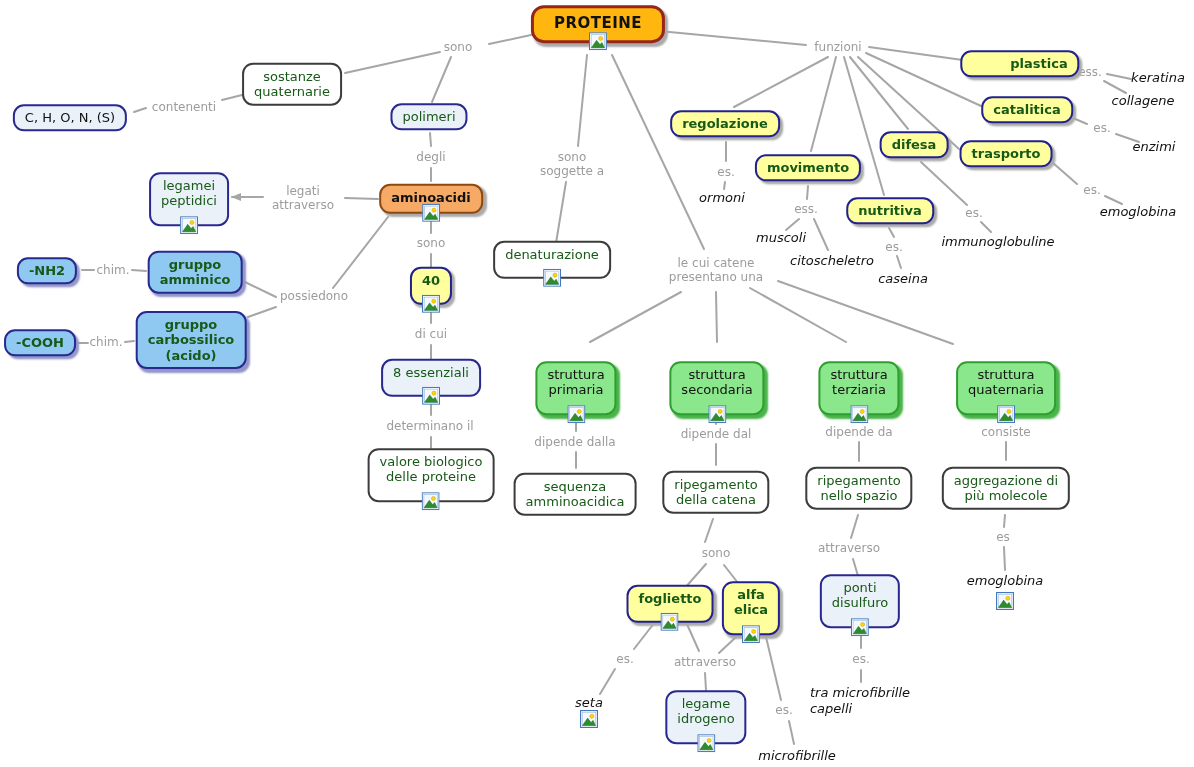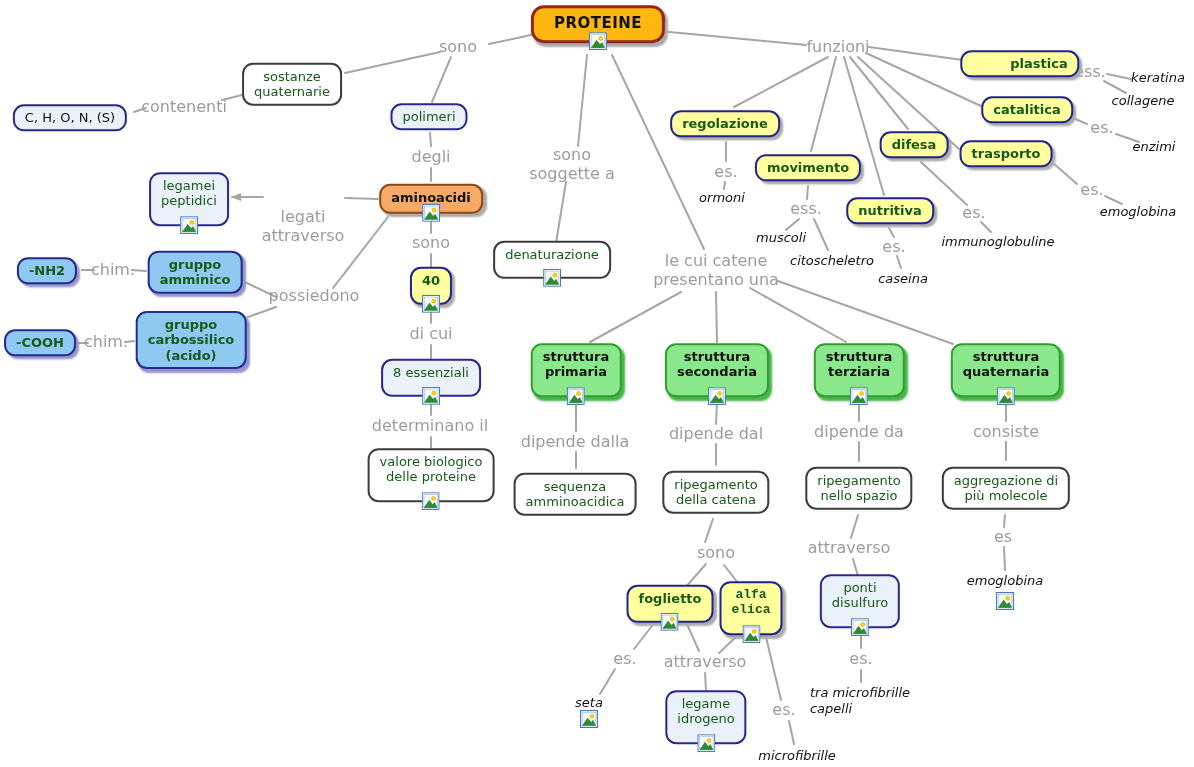--- a/index.html
+++ b/index.html
@@ -28,22 +28,23 @@
     background:var(--orange-fill); border-color:var(--orange-border);
     font-weight:bold; color:var(--text-black);
     box-shadow:3px 3px 2px var(--shadow-gray);
   }
   .t-yellow {
     background:var(--yellow-fill); border-color:var(--yellow-border);
     font-weight:bold; box-shadow:3px 3px 2px var(--shadow-gray);
   }
   .t-green {
     background:var(--green-fill); border-color:var(--green-border);
-    font-weight:bold; color:var(--text-black);
+    font-weight:normal; color:var(--text-black);
     box-shadow:3px 3px 2px var(--green-shadow);
+    margin-top:18px;
   }
   .t-blue {
     background:var(--blue-fill); border-color:var(--blue-border);
     font-weight:bold; box-shadow:3px 3px 2px var(--blue-shadow);
   }
   .t-lightblue { background:var(--lightblue-fill); border-color:var(--lightblue-border); }
   .t-white { background:var(--white-fill); border-color:var(--white-border); }
   .txt-black { color:var(--text-black); }
 
   .has-icon { padding-bottom:15px; }
@@ -52,21 +53,21 @@
   .res-icon {
     position:absolute; left:50%; bottom:-10px; transform:translateX(-50%);
     width:18px; height:18px; display:block; z-index:4;
   }
   .res-icon svg { display:block; width:18px; height:18px; }
   .standalone-icon { position:absolute; transform:translate(-50%,-50%); width:18px; height:18px; z-index:4; }
   .standalone-icon svg { display:block; width:18px; height:18px; }
 
   .link-label {
     position:absolute; transform:translate(-50%,-50%);
-    color:var(--link-text); font-size:16px; line-height:1.2;
+    color:var(--link-text); font-size:12px; line-height:1.2;
     text-align:center; white-space:pre-line; z-index:2;
   }
   .example-label {
     position:absolute; transform:translate(-50%,-50%);
     color:var(--example-text); font-size:13px; font-style:italic;
     line-height:1.25; text-align:left; white-space:pre-line; z-index:2;
   }
 </style>
 </head>
 <body>
@@ -256,21 +257,21 @@
       <div class="node t-white" style="left: 859px; top: 488px;"><span class="lbl">ripegamento
 nello spazio</span></div>
       <div class="node t-white" style="left: 1006px; top: 488px;"><span class="lbl">aggregazione di
 più molecole</span></div>
       <div class="node t-yellow has-icon" style="left: 670px; top: 604px;"><span class="lbl">foglietto</span><span class="res-icon"><svg viewBox="0 0 16 16" xmlns="http://www.w3.org/2000/svg">
             <rect x="0.5" y="0.5" width="15" height="15" fill="#FFFFFF" stroke="#4477BB"></rect>
             <rect x="2" y="2" width="12" height="12" fill="#F4F9FF" stroke="#9FBBE0" stroke-width="0.6"></rect>
             <circle cx="10.5" cy="5.6" r="1.8" fill="#FFD700" stroke="#C99700" stroke-width="0.4"></circle>
             <path d="M2.2 13.8 L6.8 7.2 L9.8 11 L11.6 9.2 L13.8 13.8 Z" fill="#2E8B2E" stroke="#1E6B1E" stroke-width="0.4"></path>
           </svg></span></div>
-      <div class="node t-yellow has-icon" style="left: 751px; top: 608px; font-family: Liberation Mono, monospace;"><span class="lbl">alfa
+      <div class="node t-yellow has-icon" style="left: 751px; top: 608px;"><span class="lbl">alfa
 elica</span><span class="res-icon"><svg viewBox="0 0 16 16" xmlns="http://www.w3.org/2000/svg">
             <rect x="0.5" y="0.5" width="15" height="15" fill="#FFFFFF" stroke="#4477BB"></rect>
             <rect x="2" y="2" width="12" height="12" fill="#F4F9FF" stroke="#9FBBE0" stroke-width="0.6"></rect>
             <circle cx="10.5" cy="5.6" r="1.8" fill="#FFD700" stroke="#C99700" stroke-width="0.4"></circle>
             <path d="M2.2 13.8 L6.8 7.2 L9.8 11 L11.6 9.2 L13.8 13.8 Z" fill="#2E8B2E" stroke="#1E6B1E" stroke-width="0.4"></path>
           </svg></span></div>
       <div class="node t-lightblue has-icon" style="left: 860px; top: 601px;"><span class="lbl">ponti
 disulfuro</span><span class="res-icon"><svg viewBox="0 0 16 16" xmlns="http://www.w3.org/2000/svg">
             <rect x="0.5" y="0.5" width="15" height="15" fill="#FFFFFF" stroke="#4477BB"></rect>
             <rect x="2" y="2" width="12" height="12" fill="#F4F9FF" stroke="#9FBBE0" stroke-width="0.6"></rect>
@@ -279,21 +280,21 @@
           </svg></span></div>
       <div class="node t-lightblue has-icon" style="left: 706px; top: 717px;"><span class="lbl">legame
 idrogeno</span><span class="res-icon"><svg viewBox="0 0 16 16" xmlns="http://www.w3.org/2000/svg">
             <rect x="0.5" y="0.5" width="15" height="15" fill="#FFFFFF" stroke="#4477BB"></rect>
             <rect x="2" y="2" width="12" height="12" fill="#F4F9FF" stroke="#9FBBE0" stroke-width="0.6"></rect>
             <circle cx="10.5" cy="5.6" r="1.8" fill="#FFD700" stroke="#C99700" stroke-width="0.4"></circle>
             <path d="M2.2 13.8 L6.8 7.2 L9.8 11 L11.6 9.2 L13.8 13.8 Z" fill="#2E8B2E" stroke="#1E6B1E" stroke-width="0.4"></path>
           </svg></span></div>
       <div class="link-label" style="left: 458px; top: 47px;">sono</div>
       <div class="link-label" style="left: 184px; top: 107px;">contenenti</div>
-      <div class="link-label" style="left: 303px; top: 198px; margin-top: 28px;">legati
+      <div class="link-label" style="left: 303px; top: 198px;">legati
 attraverso</div>
       <div class="link-label" style="left: 113px; top: 270px;">chim.</div>
       <div class="link-label" style="left: 106px; top: 342px;">chim.</div>
       <div class="link-label" style="left: 314px; top: 296px;">possiedono</div>
       <div class="link-label" style="left: 431px; top: 157px;">degli</div>
       <div class="link-label" style="left: 431px; top: 243px;">sono</div>
       <div class="link-label" style="left: 431px; top: 334px;">di cui</div>
       <div class="link-label" style="left: 430px; top: 426px;">determinano il</div>
       <div class="link-label" style="left: 572px; top: 164px;">sono
 soggette a</div>

